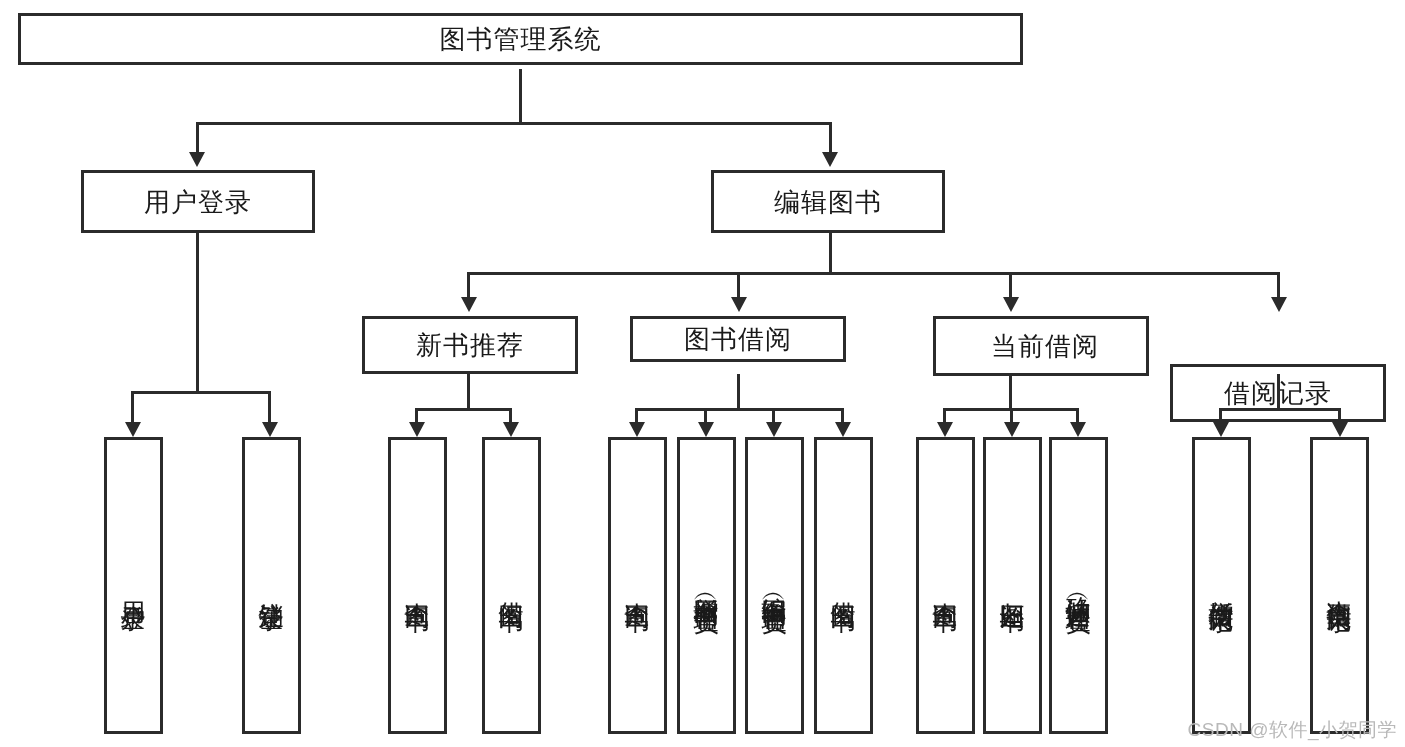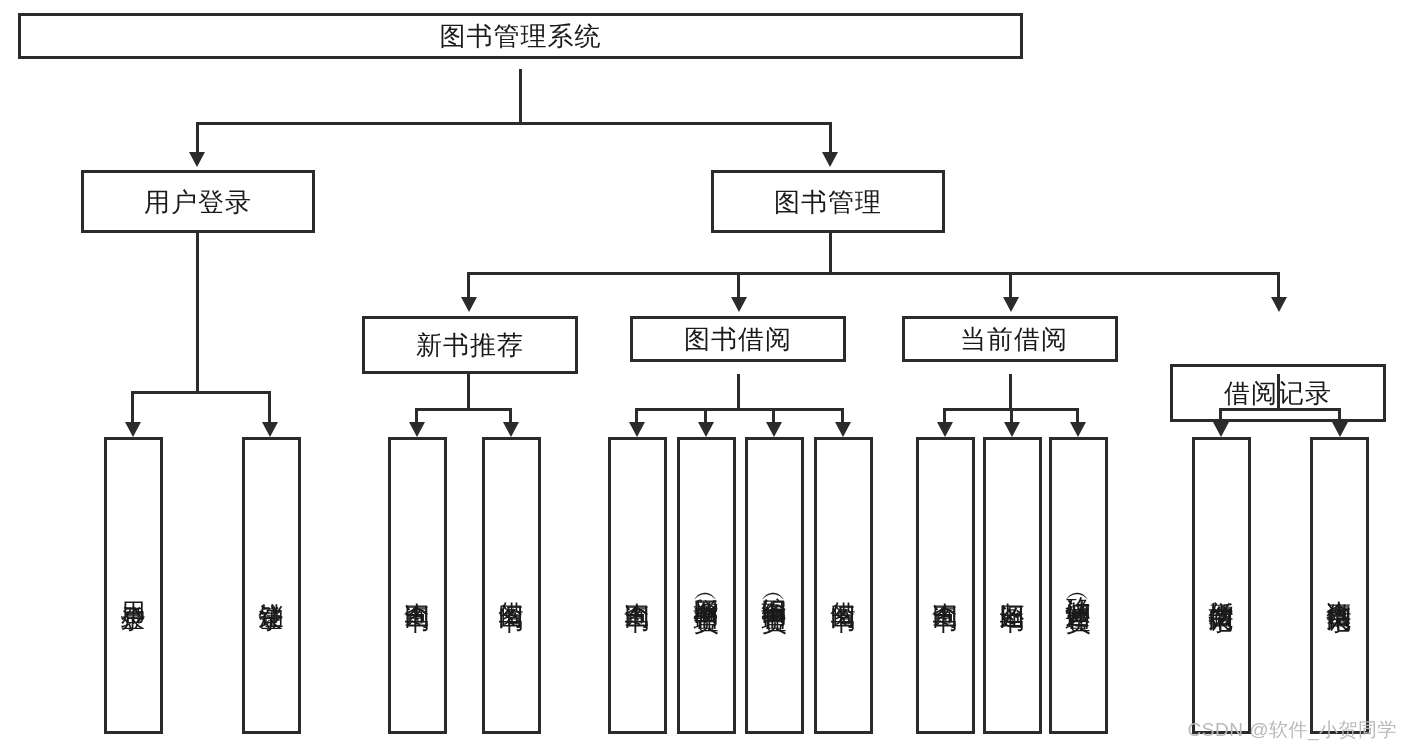--- a/index.html
+++ b/index.html
@@ -74,38 +74,38 @@
     white-space:nowrap;
     pointer-events:none;
     margin-left:24px;
   }
 </style>
 </head>
 <body>
 
 <div id="canvas">
 
-  <div class="node root h-label" style="left:18px;top:13px;width:1005px;height:46px;">
+  <div class="node root h-label" style="left:18px;top:13px;width:1005px;height:52px;">
     <span>图书管理系统</span>
   </div>
 
   <div class="line-v" style="left:519px;top:69px;height:53px;"></div>
 
   <div class="line-h" style="left:196px;top:122px;width:636px;"></div>
   <div class="line-v" style="left:196px;top:122px;height:30px;"></div>
   <div class="arrow" style="left:189px;top:152px;"></div>
   <div class="line-v" style="left:829px;top:122px;height:30px;"></div>
   <div class="arrow" style="left:822px;top:152px;"></div>
 
   <div class="node h-label" style="left:81px;top:170px;width:234px;height:63px;">
     <span>用户登录</span>
   </div>
 
   <div class="node h-label" style="left:711px;top:170px;width:234px;height:63px;">
-    <span>图书管理</span>
+    <span>编辑图书</span>
   </div>
 
   <div class="line-v" style="left:196px;top:233px;height:158px;"></div>
   <div class="line-h" style="left:131px;top:391px;width:140px;"></div>
   <div class="line-v" style="left:131px;top:391px;height:31px;"></div>
   <div class="arrow" style="left:125px;top:422px;"></div>
   <div class="line-v" style="left:268px;top:391px;height:31px;"></div>
   <div class="arrow" style="left:262px;top:422px;"></div>
 
   <div class="line-v" style="left:829px;top:233px;height:39px;"></div>
@@ -118,21 +118,21 @@
   <div class="arrow" style="left:1003px;top:297px;"></div>
   <div class="line-v" style="left:1277px;top:272px;height:25px;"></div>
   <div class="arrow" style="left:1271px;top:297px;"></div>
 
   <div class="node h-label" style="left:362px;top:316px;width:216px;height:58px;">
     <span>新书推荐</span>
   </div>
   <div class="node h-label" style="left:630px;top:316px;width:216px;height:46px;">
     <span>图书借阅</span>
   </div>
-  <div class="node h-label" style="left:902px;top:316px;width:216px;height:46px;padding-left:8px;">
+  <div class="node h-label" style="left:933px;top:316px;width:216px;height:60px;padding-left:8px;">
     <span>当前借阅</span>
   </div>
   <div class="node h-label" style="left:1170px;top:316px;width:216px;height:58px;margin-top:48px;">
     <span>借阅记录</span>
   </div>
 
   <div class="line-v" style="left:467px;top:374px;height:34px;"></div>
   <div class="line-h" style="left:415px;top:408px;width:97px;"></div>
   <div class="line-v" style="left:415px;top:408px;height:14px;"></div>
   <div class="arrow" style="left:409px;top:422px;"></div>

